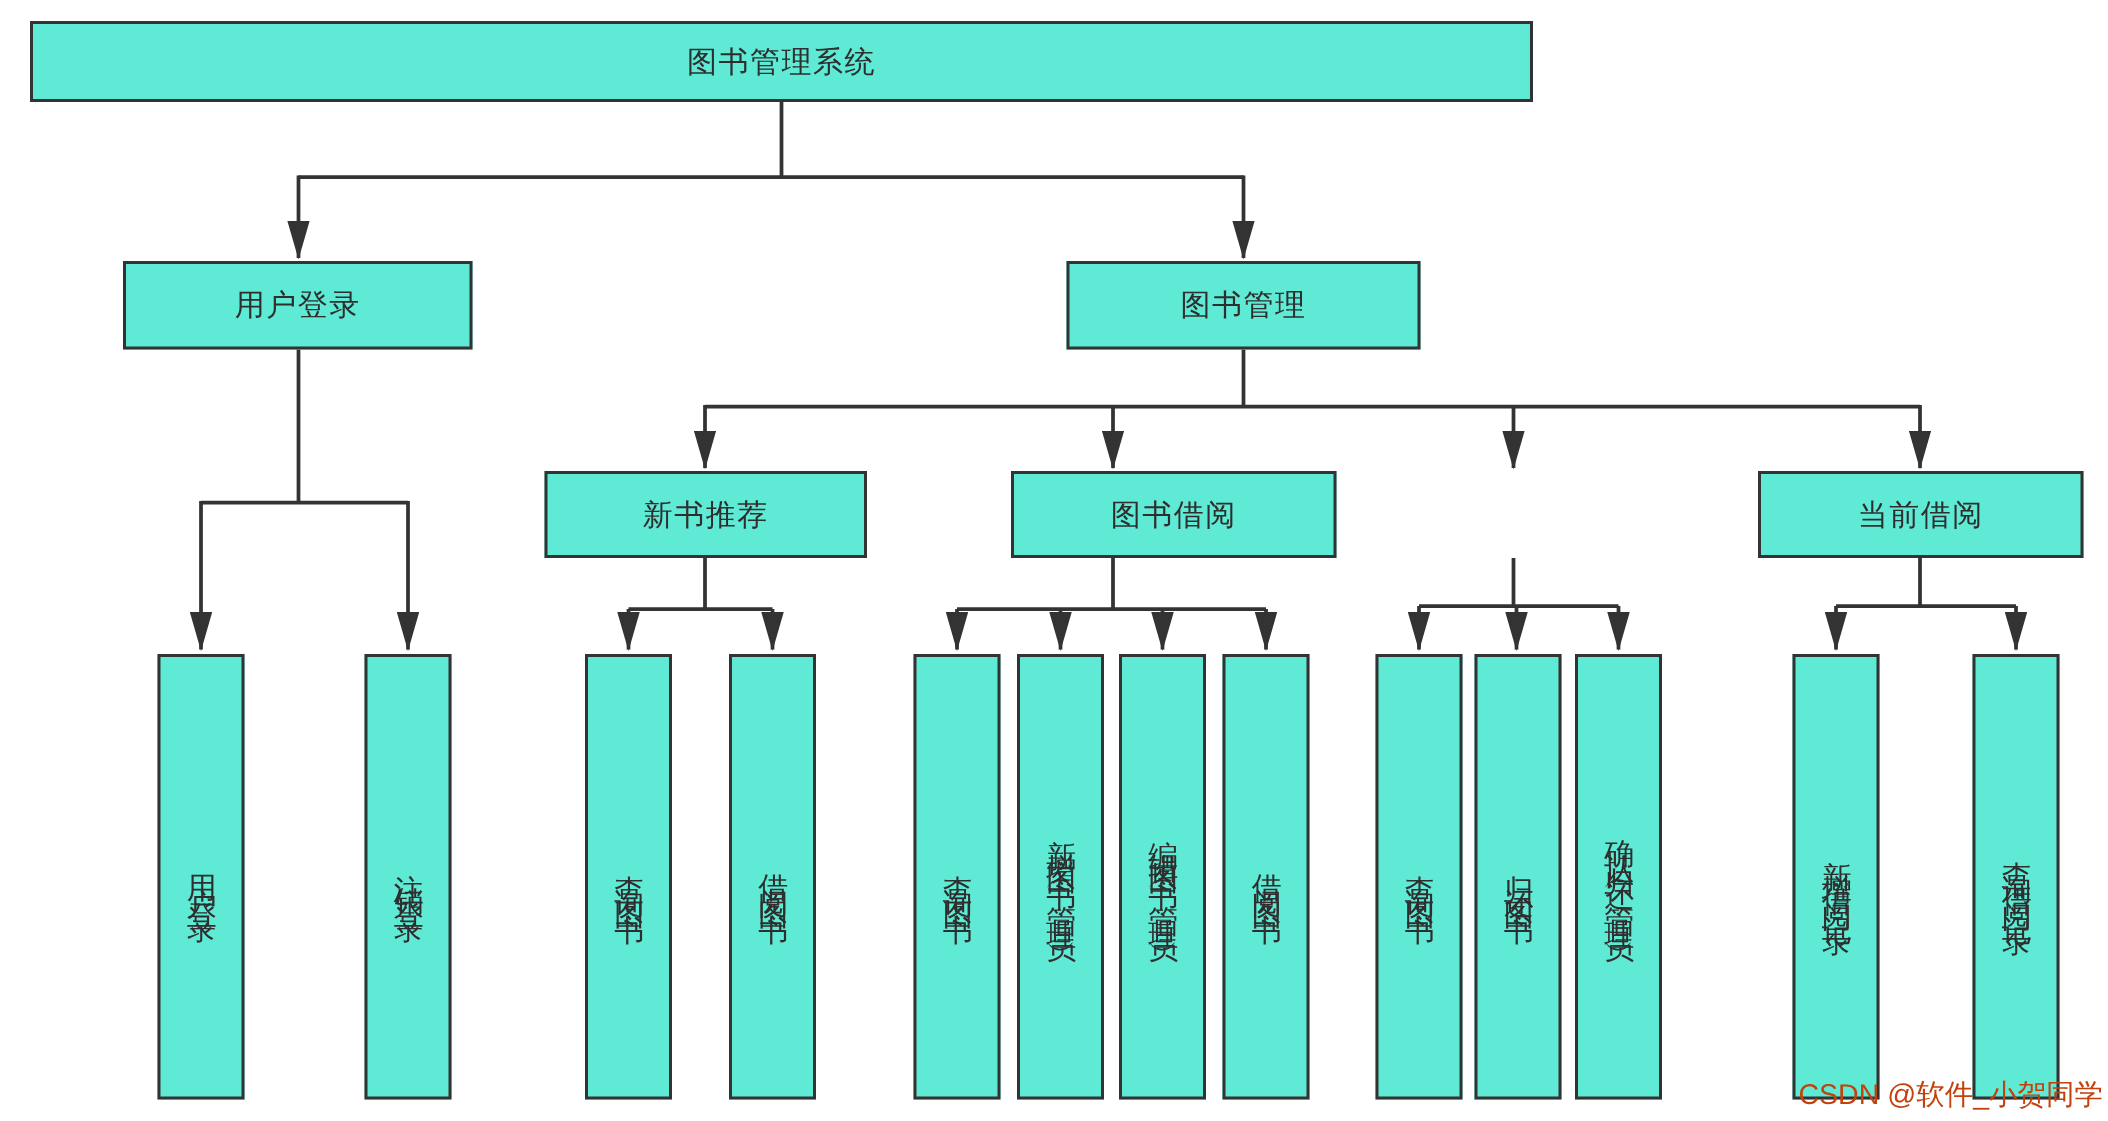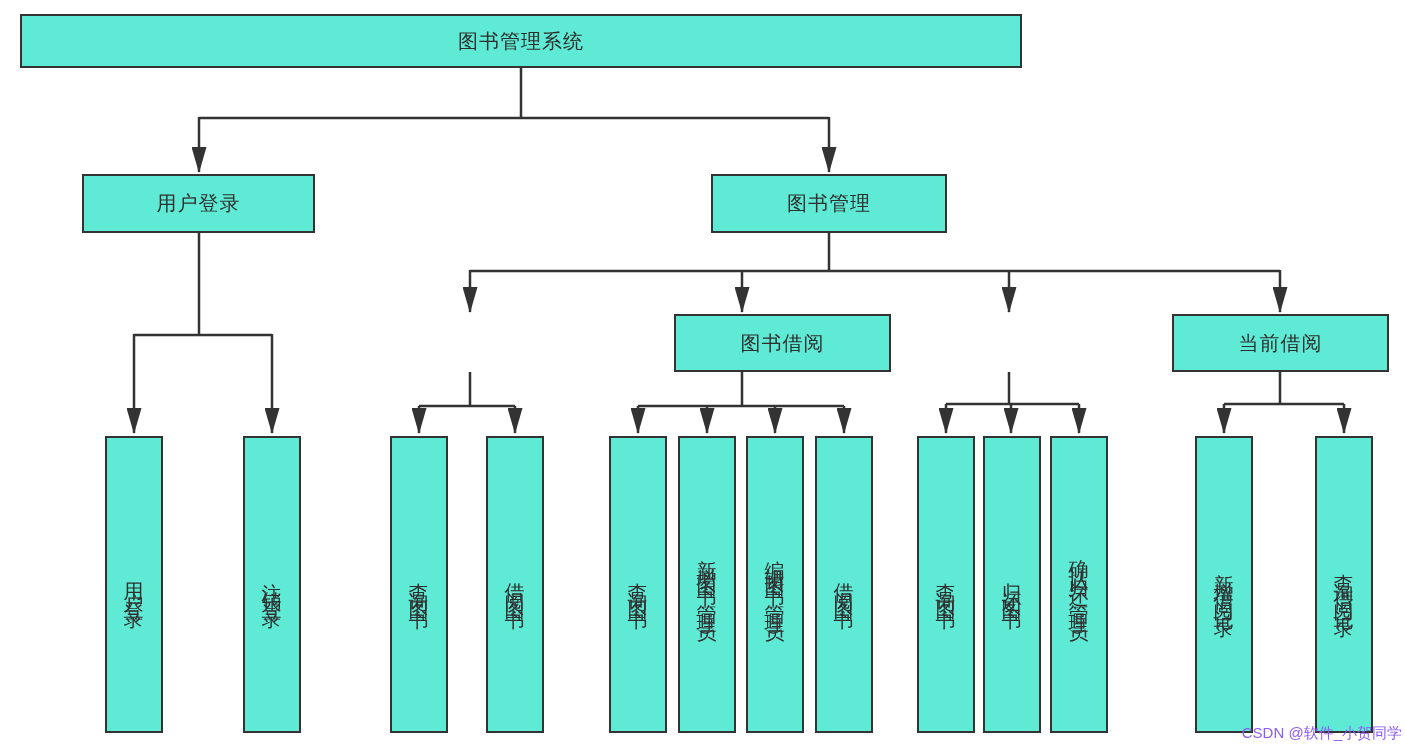--- a/index.html
+++ b/index.html
@@ -34,22 +34,22 @@
     font-size: 20px;
     writing-mode: vertical-rl;
     text-orientation: mixed;
     letter-spacing: 9px;
     line-height: 1;
   }
   .watermark {
     position: absolute;
     right: 3px;
     bottom: 4px;
-    font-size: 15px;
-    color: #8b5cf6;
+    font-size: 19px;
+    color: #c2410c;
     white-space: nowrap;
   }
 </style>
 </head>
 <body>
 
 <div class="canvas">
 
   <svg class="wires" viewBox="0 0 1405 747" xmlns="http://www.w3.org/2000/svg">
     <defs>
@@ -107,20 +107,21 @@
         <line x1="1344" y1="404" x2="1344" y2="433" marker-end="url(#arrow)"></line>
       </g>
     </g>
   </svg>
 
   <div class="box h" style="left:20px; top:14px; width:1002px; height:54px;">图书管理系统</div>
 
   <div class="box h" style="left:82px; top:174px; width:233px; height:59px;">用户登录</div>
   <div class="box h" style="left:711px; top:174px; width:236px; height:59px;">图书管理</div>
 
+  <div class="box h" style="left:363px; top:314px; width:215px; height:58px;">新书推荐</div>
   <div class="box h" style="left:633px; top:314px; width:217px; height:58px;margin-left:41px;">图书借阅</div>
   <div class="box h" style="left:1172px; top:314px; width:217px; height:58px;">当前借阅</div>
 
   <div class="box v" style="left:105px; top:436px; width:58px; height:297px;">用户登录</div>
   <div class="box v" style="left:243px; top:436px; width:58px; height:297px;">注销登录</div>
 
   <div class="box v" style="left:390px; top:436px; width:58px; height:297px;">查询图书</div>
   <div class="box v" style="left:486px; top:436px; width:58px; height:297px;">借阅图书</div>
 
   <div class="box v" style="left:609px; top:436px; width:58px; height:297px;">查询图书</div>

